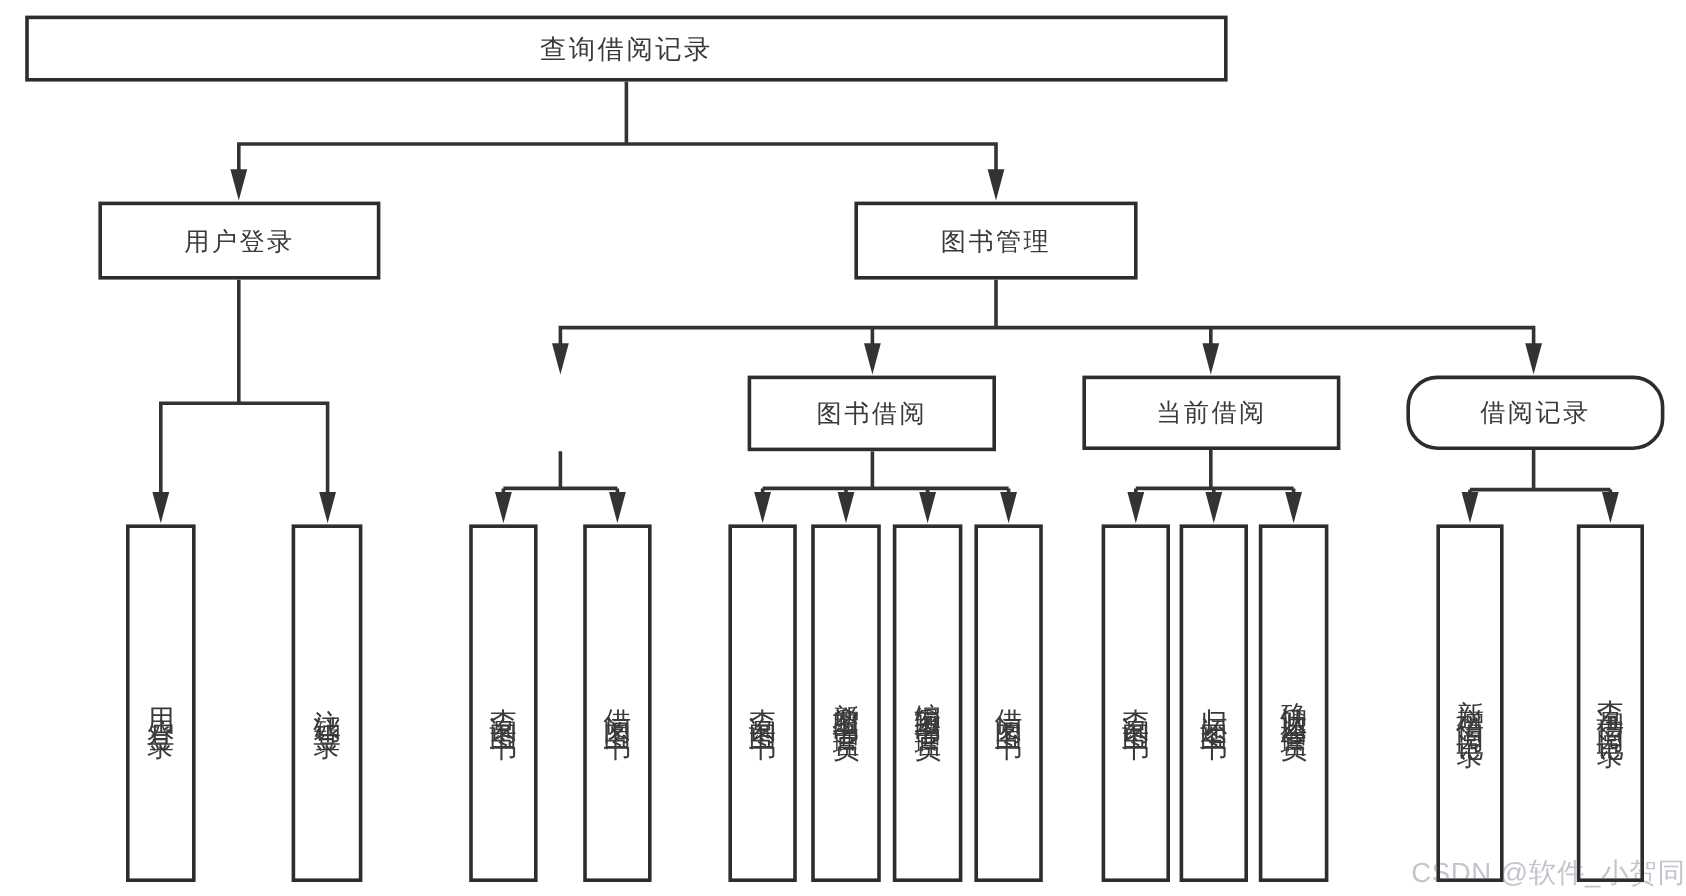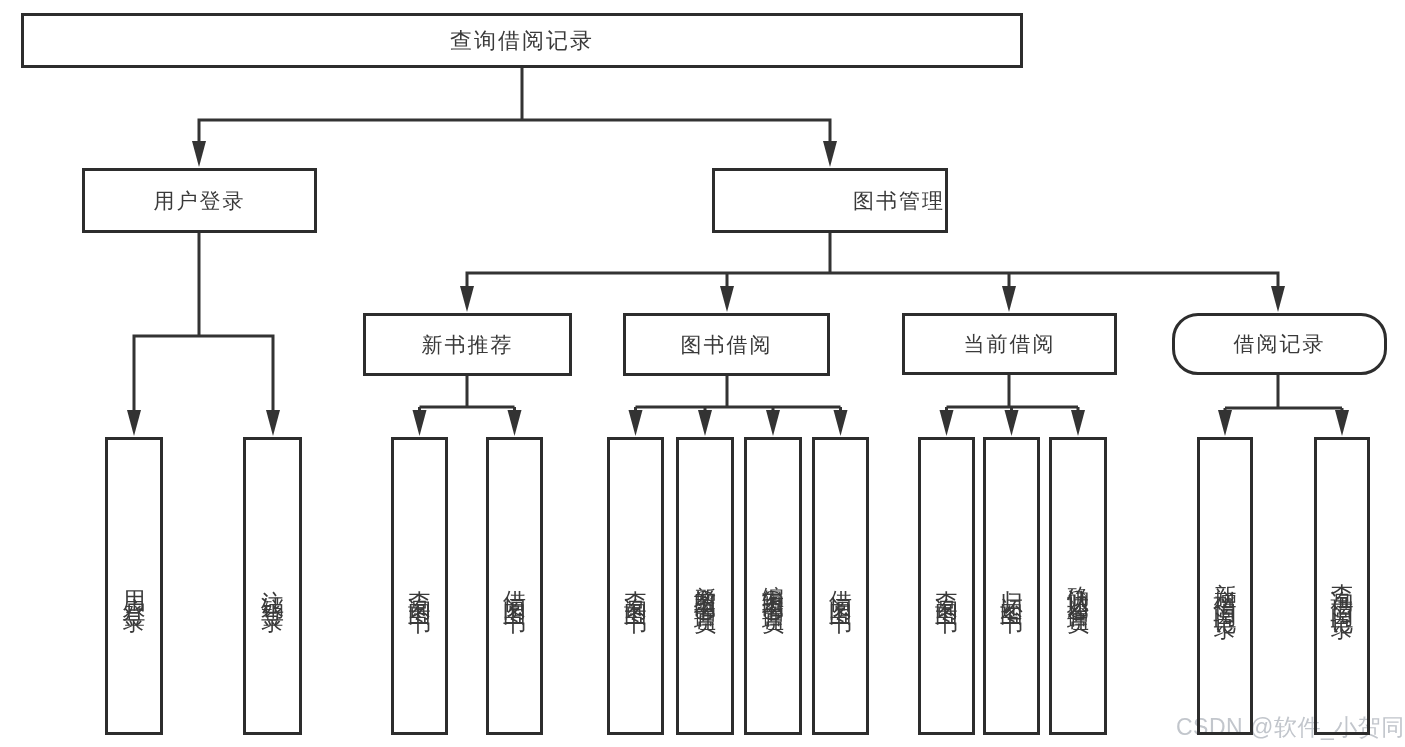--- a/index.html
+++ b/index.html
@@ -50,21 +50,21 @@
     color: #3a3a3a;
     line-height: 1;
   }
   .vlabel.tight {
     font-size: 22px;
     letter-spacing: 4px;
   }
   
   #n-root        { left: 21px;   top: 13px;  width: 1002px; height: 55px; }
   #n-user-login  { left: 82px;   top: 168px; width: 235px;  height: 65px; }
-  #n-book-mgmt   { left: 712px;  top: 168px; width: 236px;  height: 65px; justify-content: flex-end; }
+  #n-book-mgmt   { left: 712px;  top: 168px; width: 236px;  height: 65px; }
   #n-new-book    { left: 363px;  top: 313px; width: 209px;  height: 63px; }
   #n-book-borrow { left: 623px;  top: 313px; width: 207px;  height: 63px; }
   #n-current     { left: 902px;  top: 313px; width: 215px;  height: 62px; }
   #n-record      { left: 1172px; top: 313px; width: 215px;  height: 62px; border-radius: 26px; }
   .leaf { top: 437px; height: 298px; }
   #v1  { left: 105px;  width: 58px; }
   #v2  { left: 243px;  width: 59px; }
   #v3  { left: 391px;  width: 57px; }
   #v4  { left: 486px;  width: 57px; }
   #v5  { left: 607px;  width: 57px; }
@@ -140,23 +140,20 @@
     <span class="hlabel root-label">查询借阅记录</span>
   </div>
 
   <div class="node" id="n-user-login">
     <span class="hlabel">用户登录</span>
   </div>
   <div class="node" id="n-book-mgmt">
     <span class="hlabel">图书管理</span>
   </div>
 
-  <div class="node" id="n-new-book">
-    <span class="hlabel">新书推荐</span>
-  </div>
   <div class="node" id="n-book-borrow">
     <span class="hlabel">图书借阅</span>
   </div>
   <div class="node" id="n-current">
     <span class="hlabel">当前借阅</span>
   </div>
   <div class="node" id="n-record">
     <span class="hlabel">借阅记录</span>
   </div>
 

